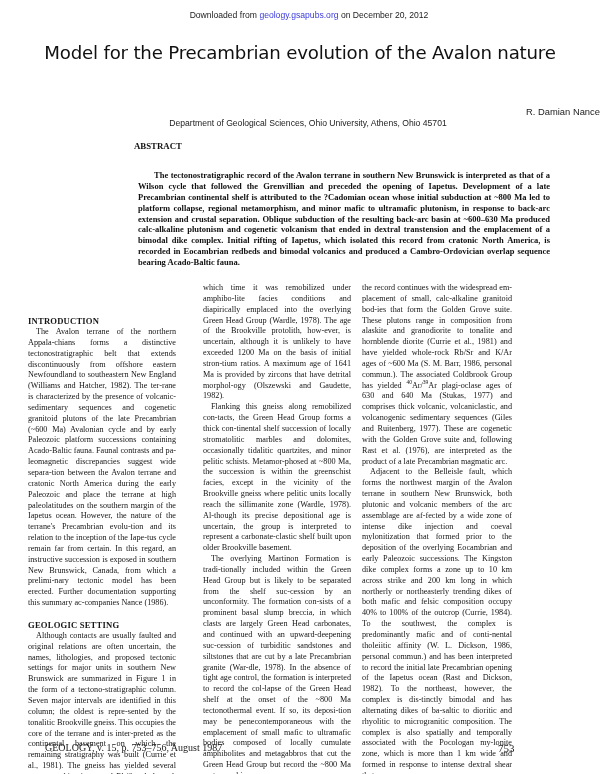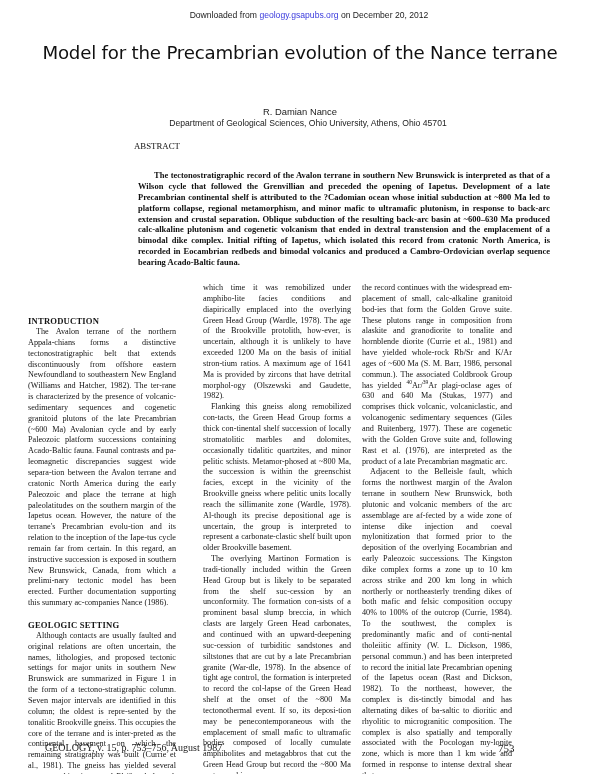--- a/index.html
+++ b/index.html
@@ -11,33 +11,33 @@
       position: absolute; top: 10px; left: 9px; width: 600px; text-align: center;
       font-family: "Liberation Sans", sans-serif; font-size: 8.6px; color: #222;
     }
     .download-line a { color: #3b3bdd; text-decoration: none; }
     .title {
       position: absolute; top: 40px; left: 0; width: 600px; text-align: center;
       font-family: "DejaVu Sans", sans-serif; font-size: 18.2px; line-height: 25px;
       color: #111; letter-spacing: -0.2px; font-weight: normal;
     }
     .author {
-      position: absolute; top: 106px; left: 0; width: 600px; text-align: center;
+      position: absolute; top: 106px; left: 0; width: 600px; text-align: right;
       font-family: "Liberation Sans", sans-serif; font-size: 9.4px; color: #222;
     }
     .affil {
       position: absolute; top: 118px; left: 8px; width: 600px; text-align: center;
       font-family: "Liberation Sans", sans-serif; font-size: 8.6px; color: #222;
     }
     .abstract {
       position: absolute; top: 141px; left: 134px; width: 420px;
       font-family: "Liberation Serif", serif; font-weight: bold; font-size: 8.5px;
       line-height: 10.9px; text-align: justify; color: #111;
     }
-    .abstract h2 { font-size: 8.8px; margin: 0 0 18px 0; font-weight: normal; }
+    .abstract h2 { font-size: 8.8px; margin: 0 0 18px 0; font-weight: bold; }
     .abstract p { margin: 4px; text-indent: 16px; }
     .col {
       position: absolute; top: 283px; width: 148px;
       font-family: "Liberation Serif", serif; font-size: 8.2px; line-height: 10.85px;
       text-align: justify; hyphens: manual; color: #151515;
     }
     .col1 { left: 28px; margin-top: 33px; }
     .col2 { left: 203px; }
     .col3 { left: 362px; width: 150px; }
     .col h3 { font-size: 8.6px; font-weight: bold; margin: 0; line-height: 11px; letter-spacing: 0.2px; }
@@ -55,21 +55,21 @@
     }
   </style>
 </head>
 <body>
 
 <div class="download-line">
   <span>Downloaded from </span><a>geology.gsapubs.org</a><span> on December 20, 2012</span>
 </div>
 
 <h1 class="title" style="margin:0;">
-  <span>Model for the Precambrian evolution of the Nance terrane</span><br>
+  <span>Model for the Precambrian evolution of the Avalon nature</span><br>
 </h1>
 
 <div class="author">R. Damian Nance</div>
 <div class="affil">Department of Geological Sciences, Ohio University, Athens, Ohio 45701</div>
 
 <section class="abstract">
   <h2>ABSTRACT</h2>
   <p>The tectonostratigraphic record of the Avalon terrane in southern New Brunswick is interpreted as that of a Wilson cycle that followed the Grenvillian and preceded the opening of Iapetus. Development of a late Precambrian continental shelf is attributed to the ?Cadomian ocean whose initial subduction at ~800 Ma led to platform collapse, regional metamorphism, and minor mafic to ultramafic plutonism, in response to back-arc extension and crustal separation. Oblique subduction of the resulting back-arc basin at ~600–630 Ma produced calc-alkaline plutonism and cogenetic volcanism that ended in dextral transtension and the emplacement of a bimodal dike complex. Initial rifting of Iapetus, which isolated this record from cratonic North America, is recorded in Eocambrian redbeds and bimodal volcanics and produced a Cambro-Ordovician overlap sequence bearing Acado-Baltic fauna.</p>
 </section>
 

